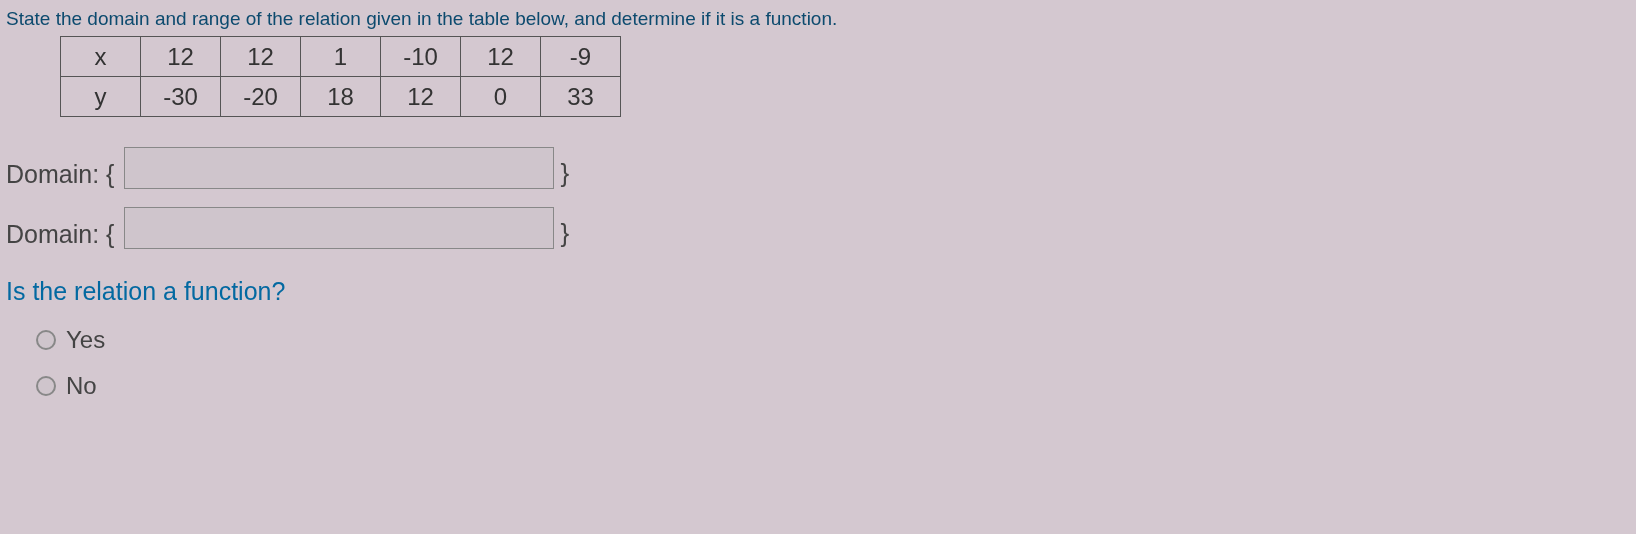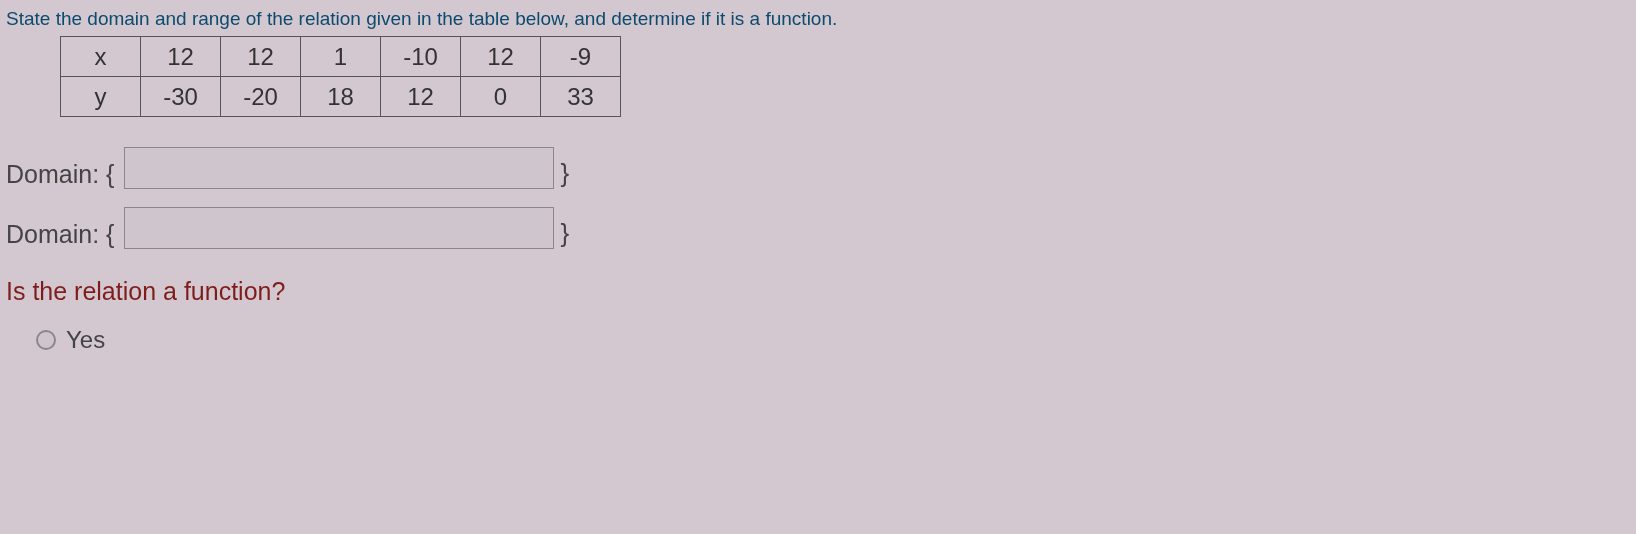--- a/index.html
+++ b/index.html
@@ -56,21 +56,21 @@
       padding: 0 8px;
       margin: 0 6px;
     }
     .brace {
       font-size: 26px;
     }
     .subquestion {
       margin-left: 6px;
       margin-top: 28px;
       font-size: 25px;
-      color: #7f1d1d;
+      color: #0369a1;
     }
     .radio-group {
       margin-left: 36px;
       margin-top: 20px;
     }
     .radio-option {
       display: flex;
       align-items: center;
       margin-bottom: 18px;
       cursor: pointer;
@@ -128,13 +128,17 @@
   <span class="brace">}</span>
 </div>
 
 <div class="subquestion">Is the relation a function?</div>
 
 <div class="radio-group">
   <div class="radio-option">
     <span class="radio-circle"></span>
     <span class="radio-label">Yes</span>
   </div>
+  <div class="radio-option">
+    <span class="radio-circle"></span>
+    <span class="radio-label">No</span>
+  </div>
 </div>
 
 </body></html>

